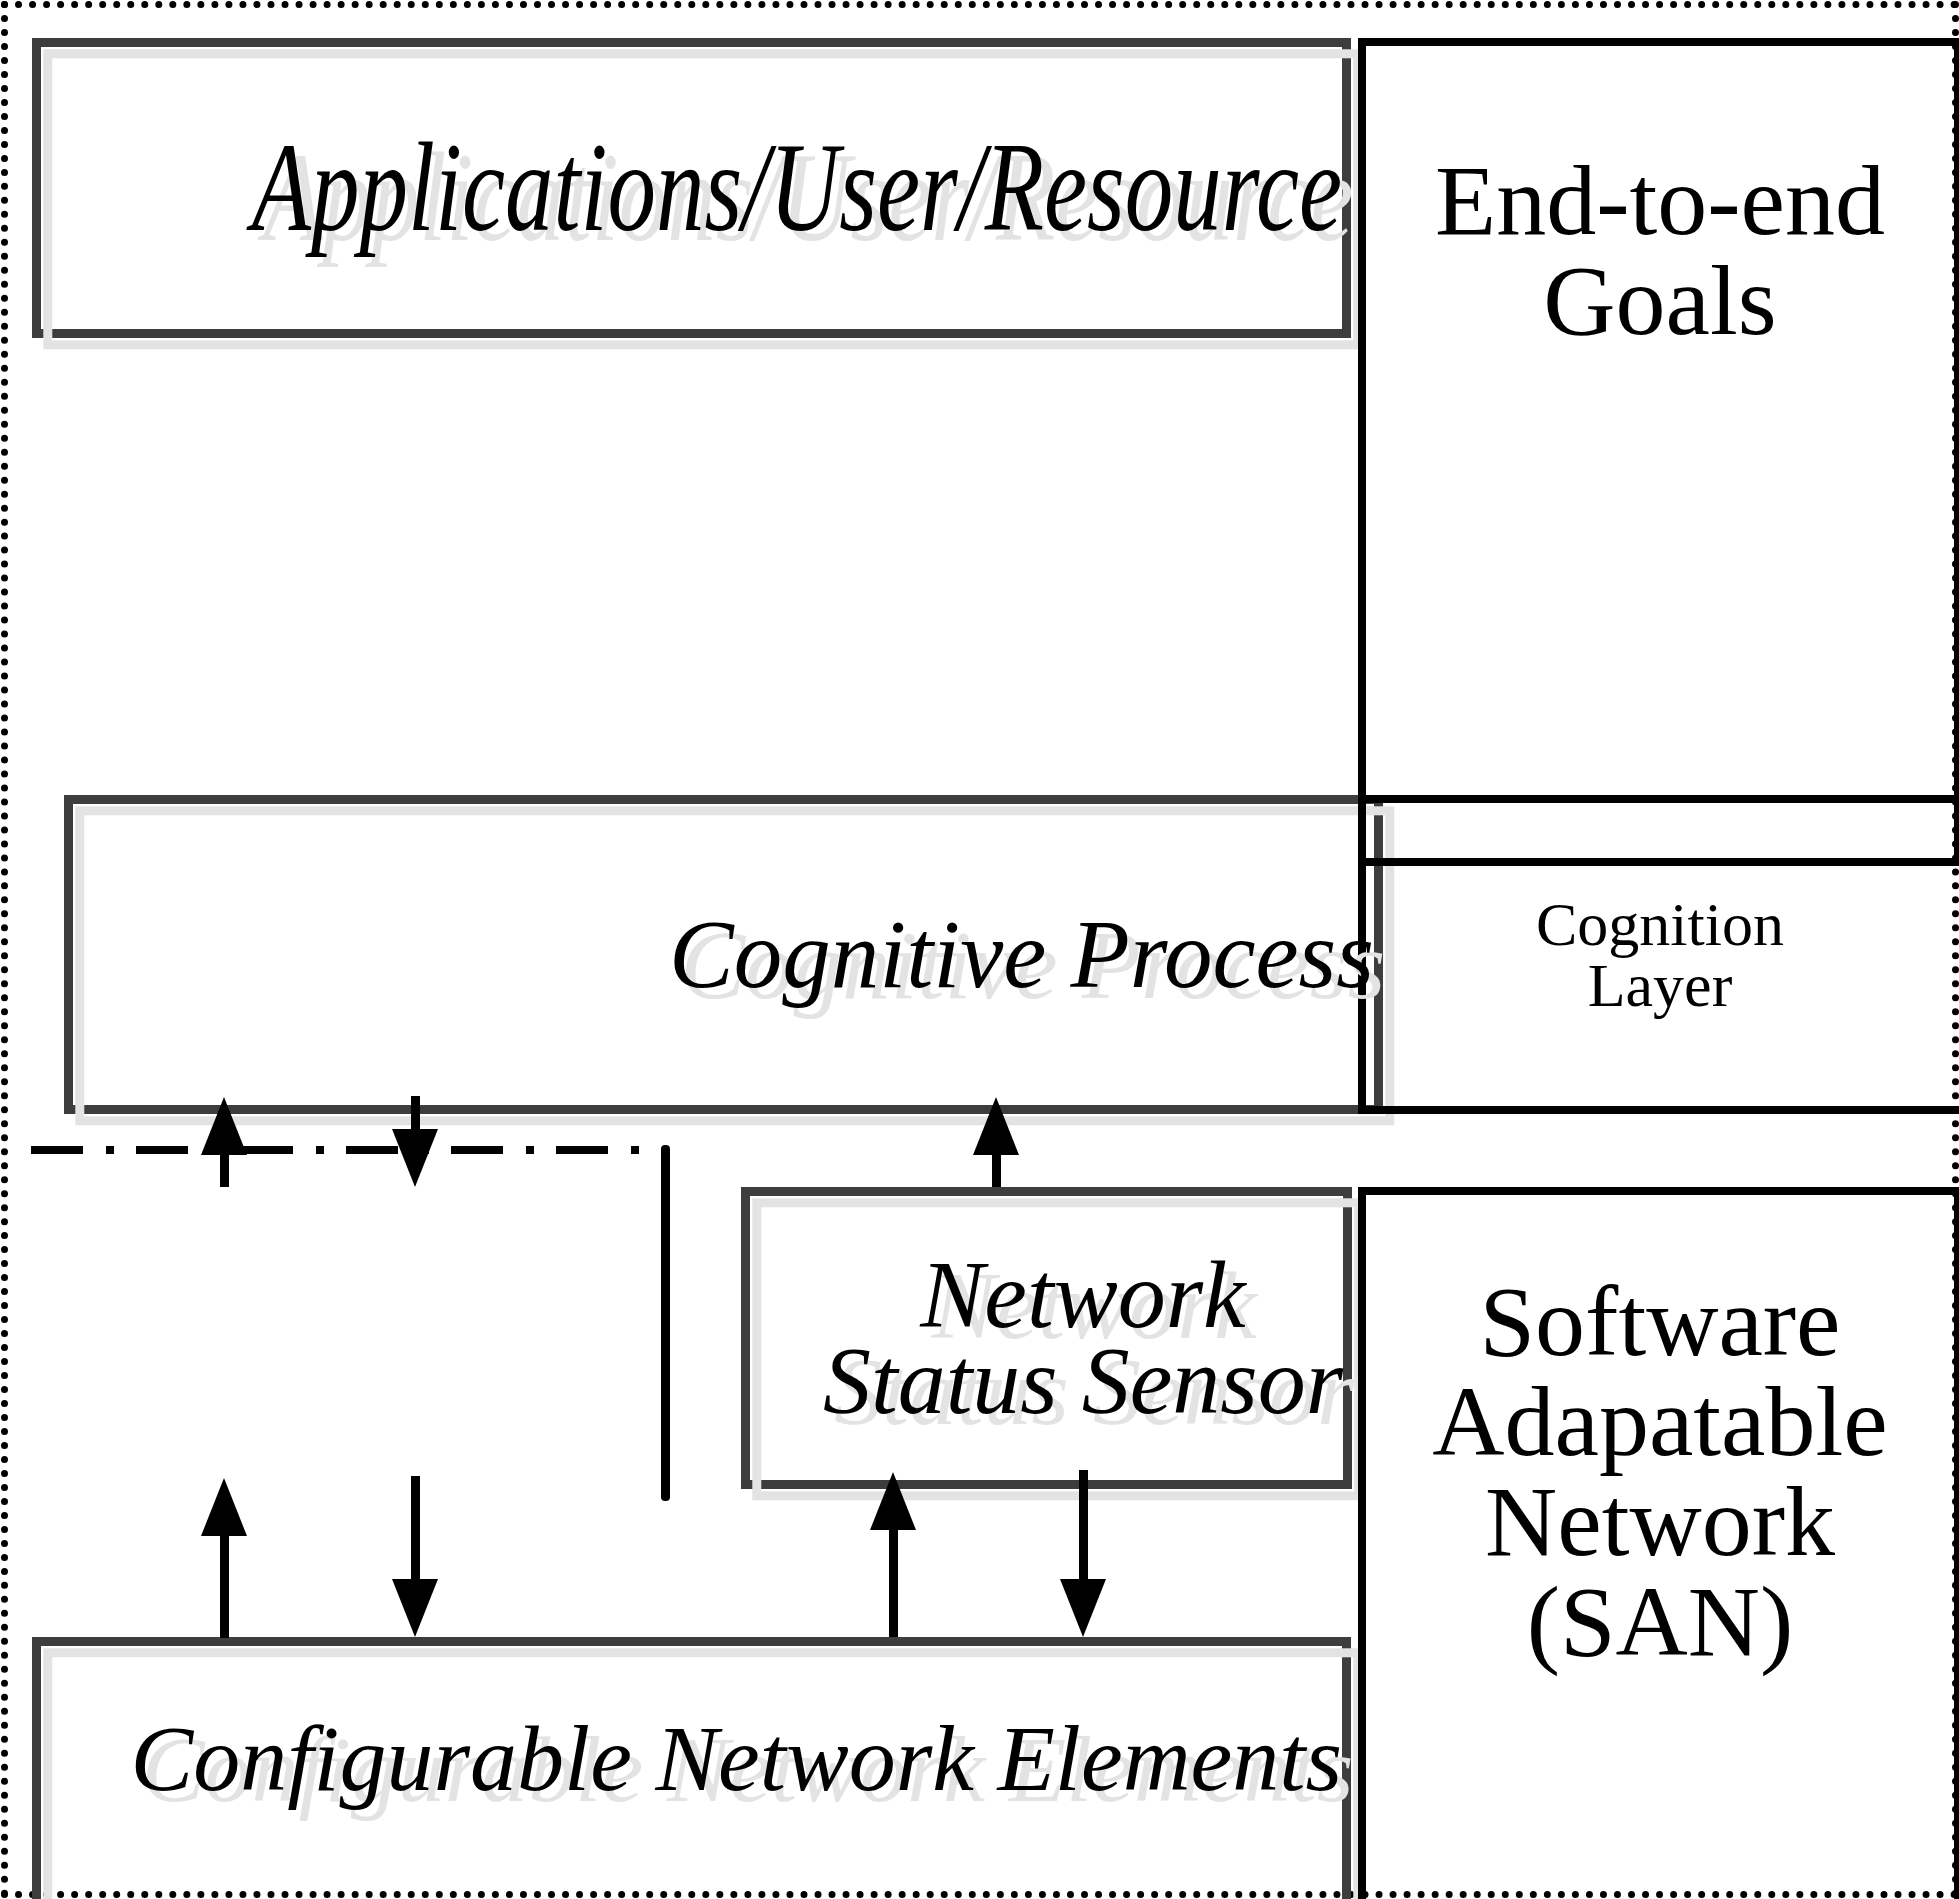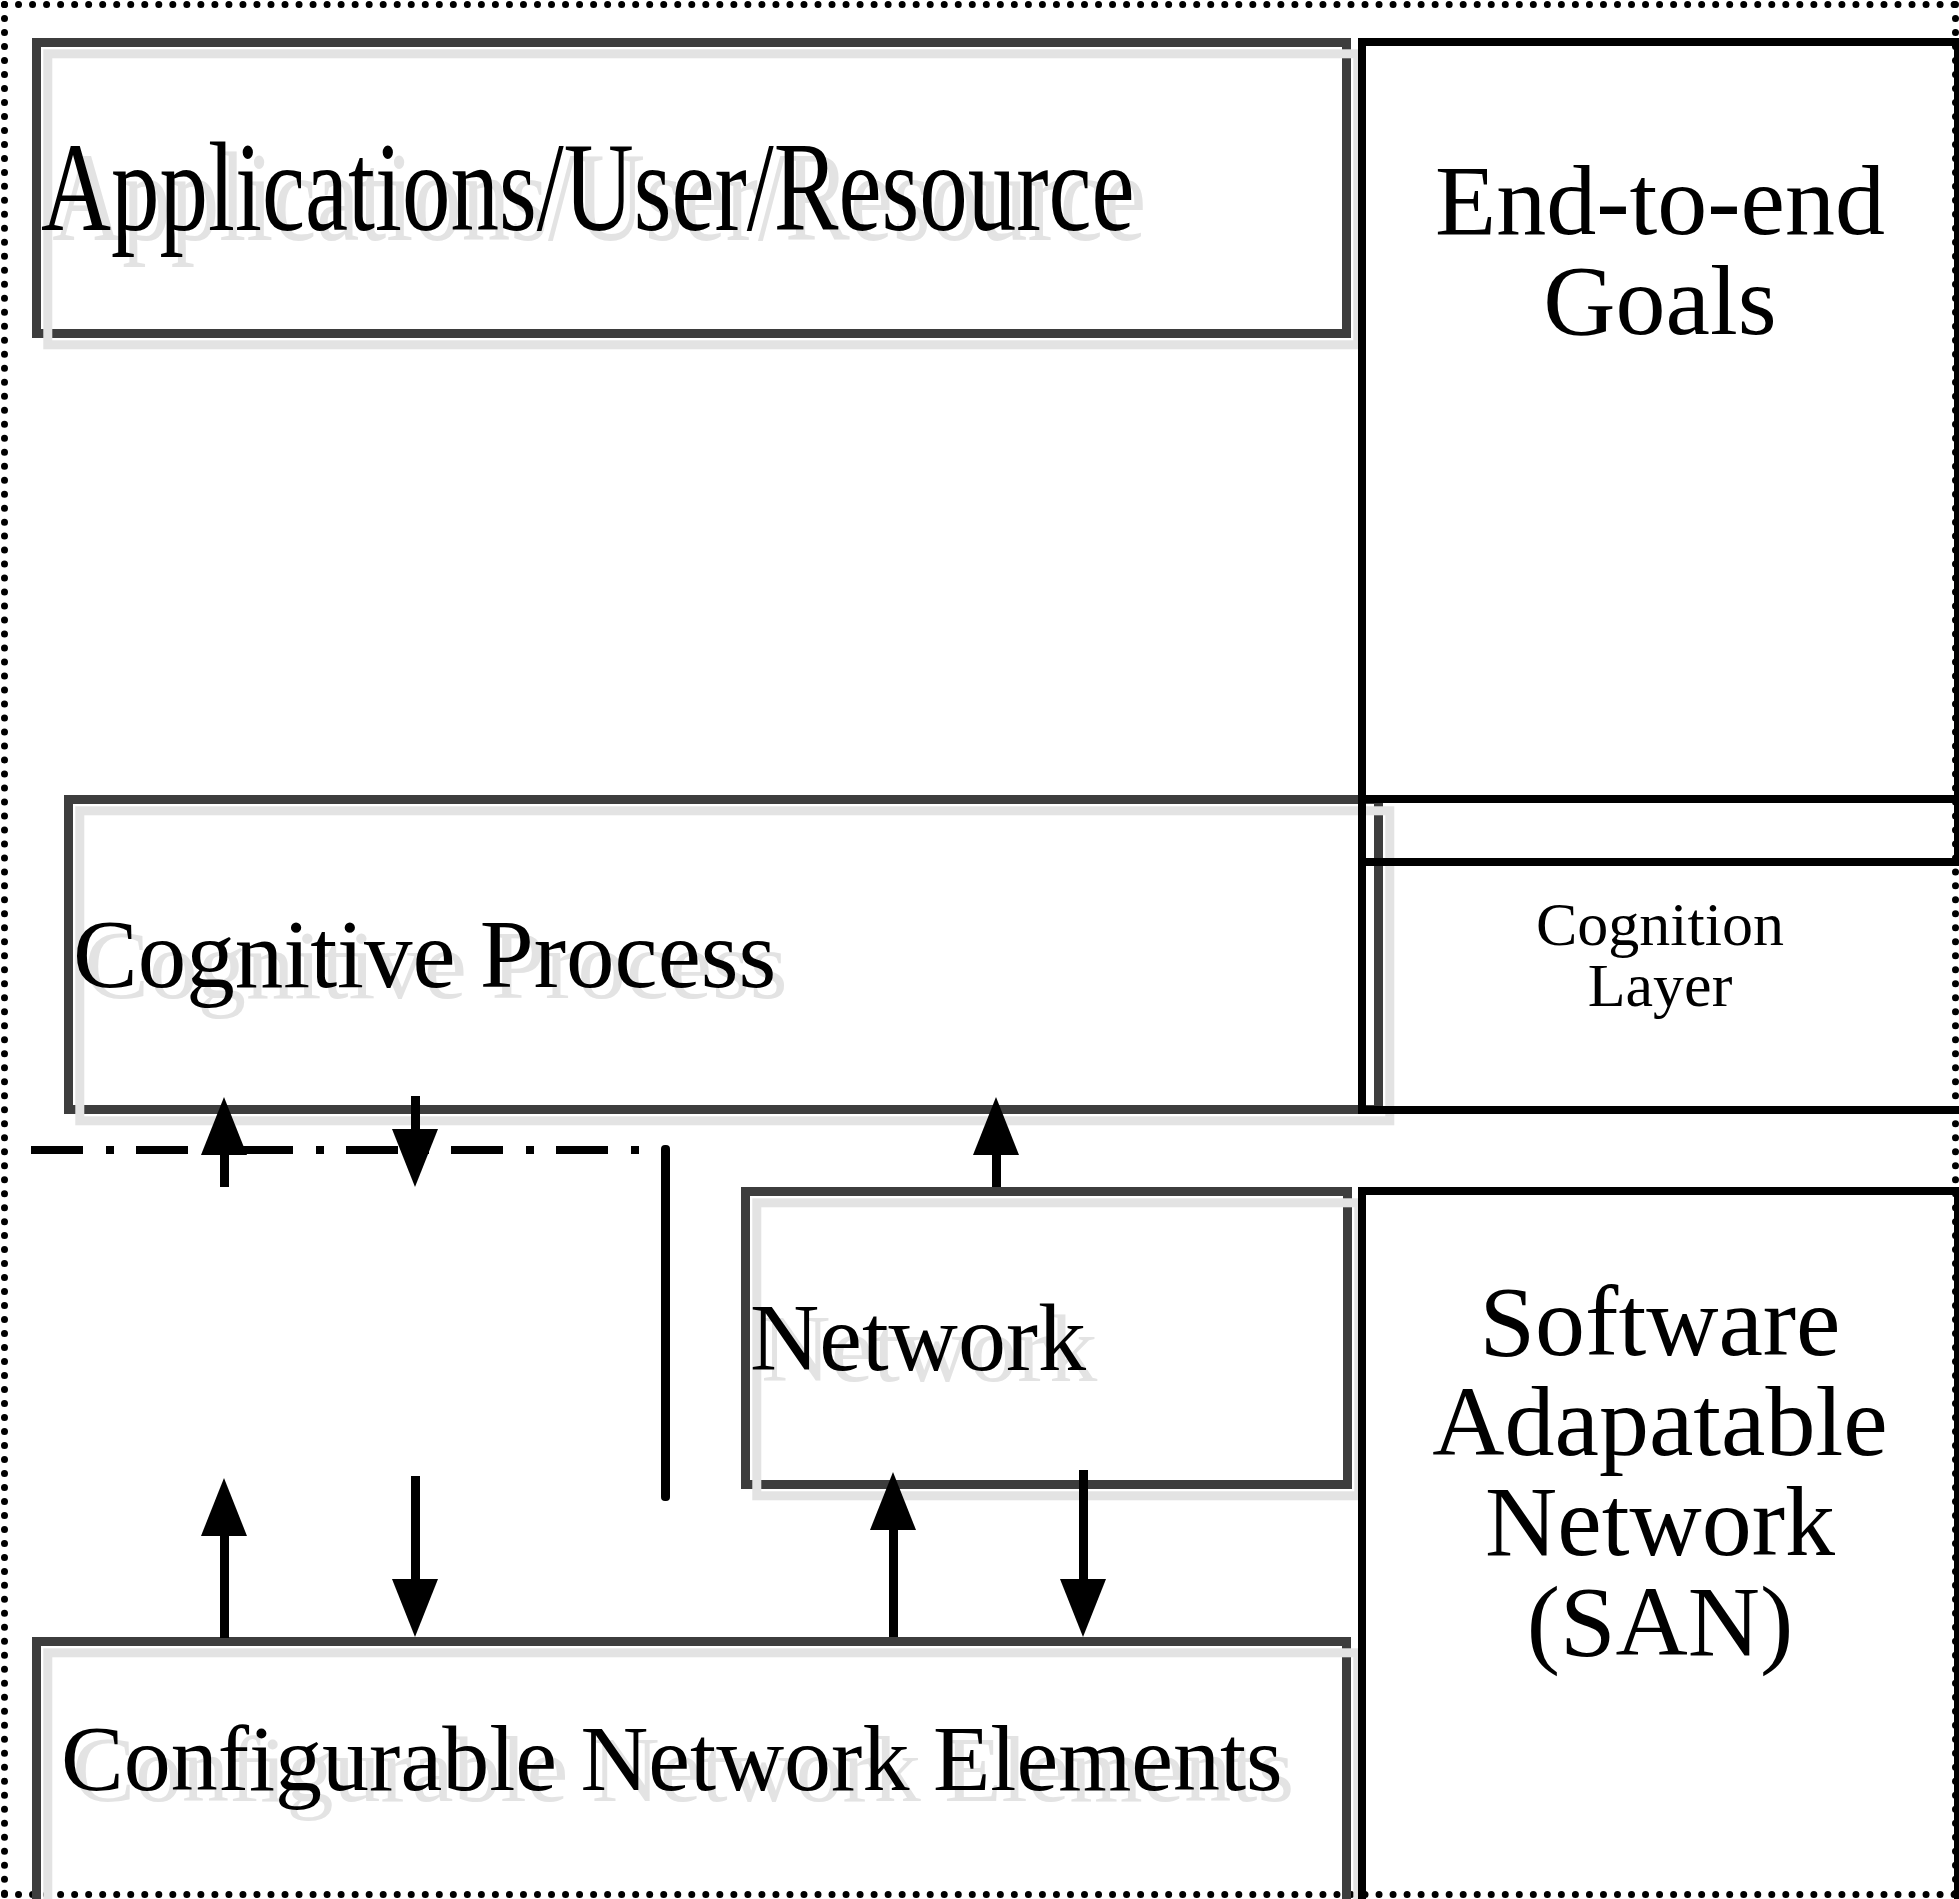--- a/index.html
+++ b/index.html
@@ -2,21 +2,21 @@
 <html style="--bg: #ffffff; --ink: #000000; --dark: #3d3d3d; --shadow: #e3e3e3;font-size:13px"><head>
 <meta charset="utf-8">
 <style>
   html,body{margin:0;padding:0;background:#ffffff;}
   .canvas{position:relative;width:1960px;height:1899px;background:var(--bg,#fff);
           font-family:"Liberation Serif","DejaVu Serif",serif;color:var(--ink,#000);}
   .outer-frame{position:absolute;inset:0.8px;border:7.3px dotted var(--ink,#000);pointer-events:none;}
 
   
   .pbox{position:absolute;border:9px solid var(--dark,#3d3d3d);background:transparent;
-        display:flex;align-items:center;justify-content:flex-start;text-align:center;}
+        display:flex;align-items:center;justify-content:flex-end;text-align:center;font-style:italic;}
   .pbox::before{content:"";position:absolute;inset:-9px;border:9px solid var(--shadow,#e3e3e3);
         transform:translate(11.3px,11.3px);z-index:0;}
   .pbox .lbl{position:relative;z-index:1;font-size:97px;line-height:0.92;
         text-shadow:11.3px 11.3px 0 var(--shadow,#e3e3e3);white-space:pre-line;}
 
   
   .kbox{position:absolute;border:8px solid var(--ink,#000);background:transparent;
         display:flex;flex-direction:column;align-items:center;text-align:center;}
   .kbox .lbl{font-size:100px;line-height:1.0;}
 
@@ -56,21 +56,21 @@
     <div class="lbl">Applications/User/Resource</div>
   </div>
 
 
   <div class="pbox" id="box-cog" style="left:32px;top:795px;width:1301px;height:301px;margin-left:32px;">
     <div class="lbl">Cognitive Process</div>
   </div>
 
 
   <div class="pbox" id="box-sensor" style="left:741px;top:1187px;width:593px;height:284px;">
-    <div class="lbl"><span>Network</span><br></div>
+    <div class="lbl"><span>Network</span><br><span>Status Sensor</span></div>
   </div>
 
   <div class="pbox" id="box-config" style="left:32px;top:1637px;width:1301px;height:225px;">
     <div class="lbl">Configurable Network Elements</div>
   </div>
 
   <div class="kbox" id="box-goals" style="left:1358px;top:38px;width:588px;height:707px;">
     <div class="lbl"><span>End-to-end</span><br><span>Goals</span></div>
   </div>
 

